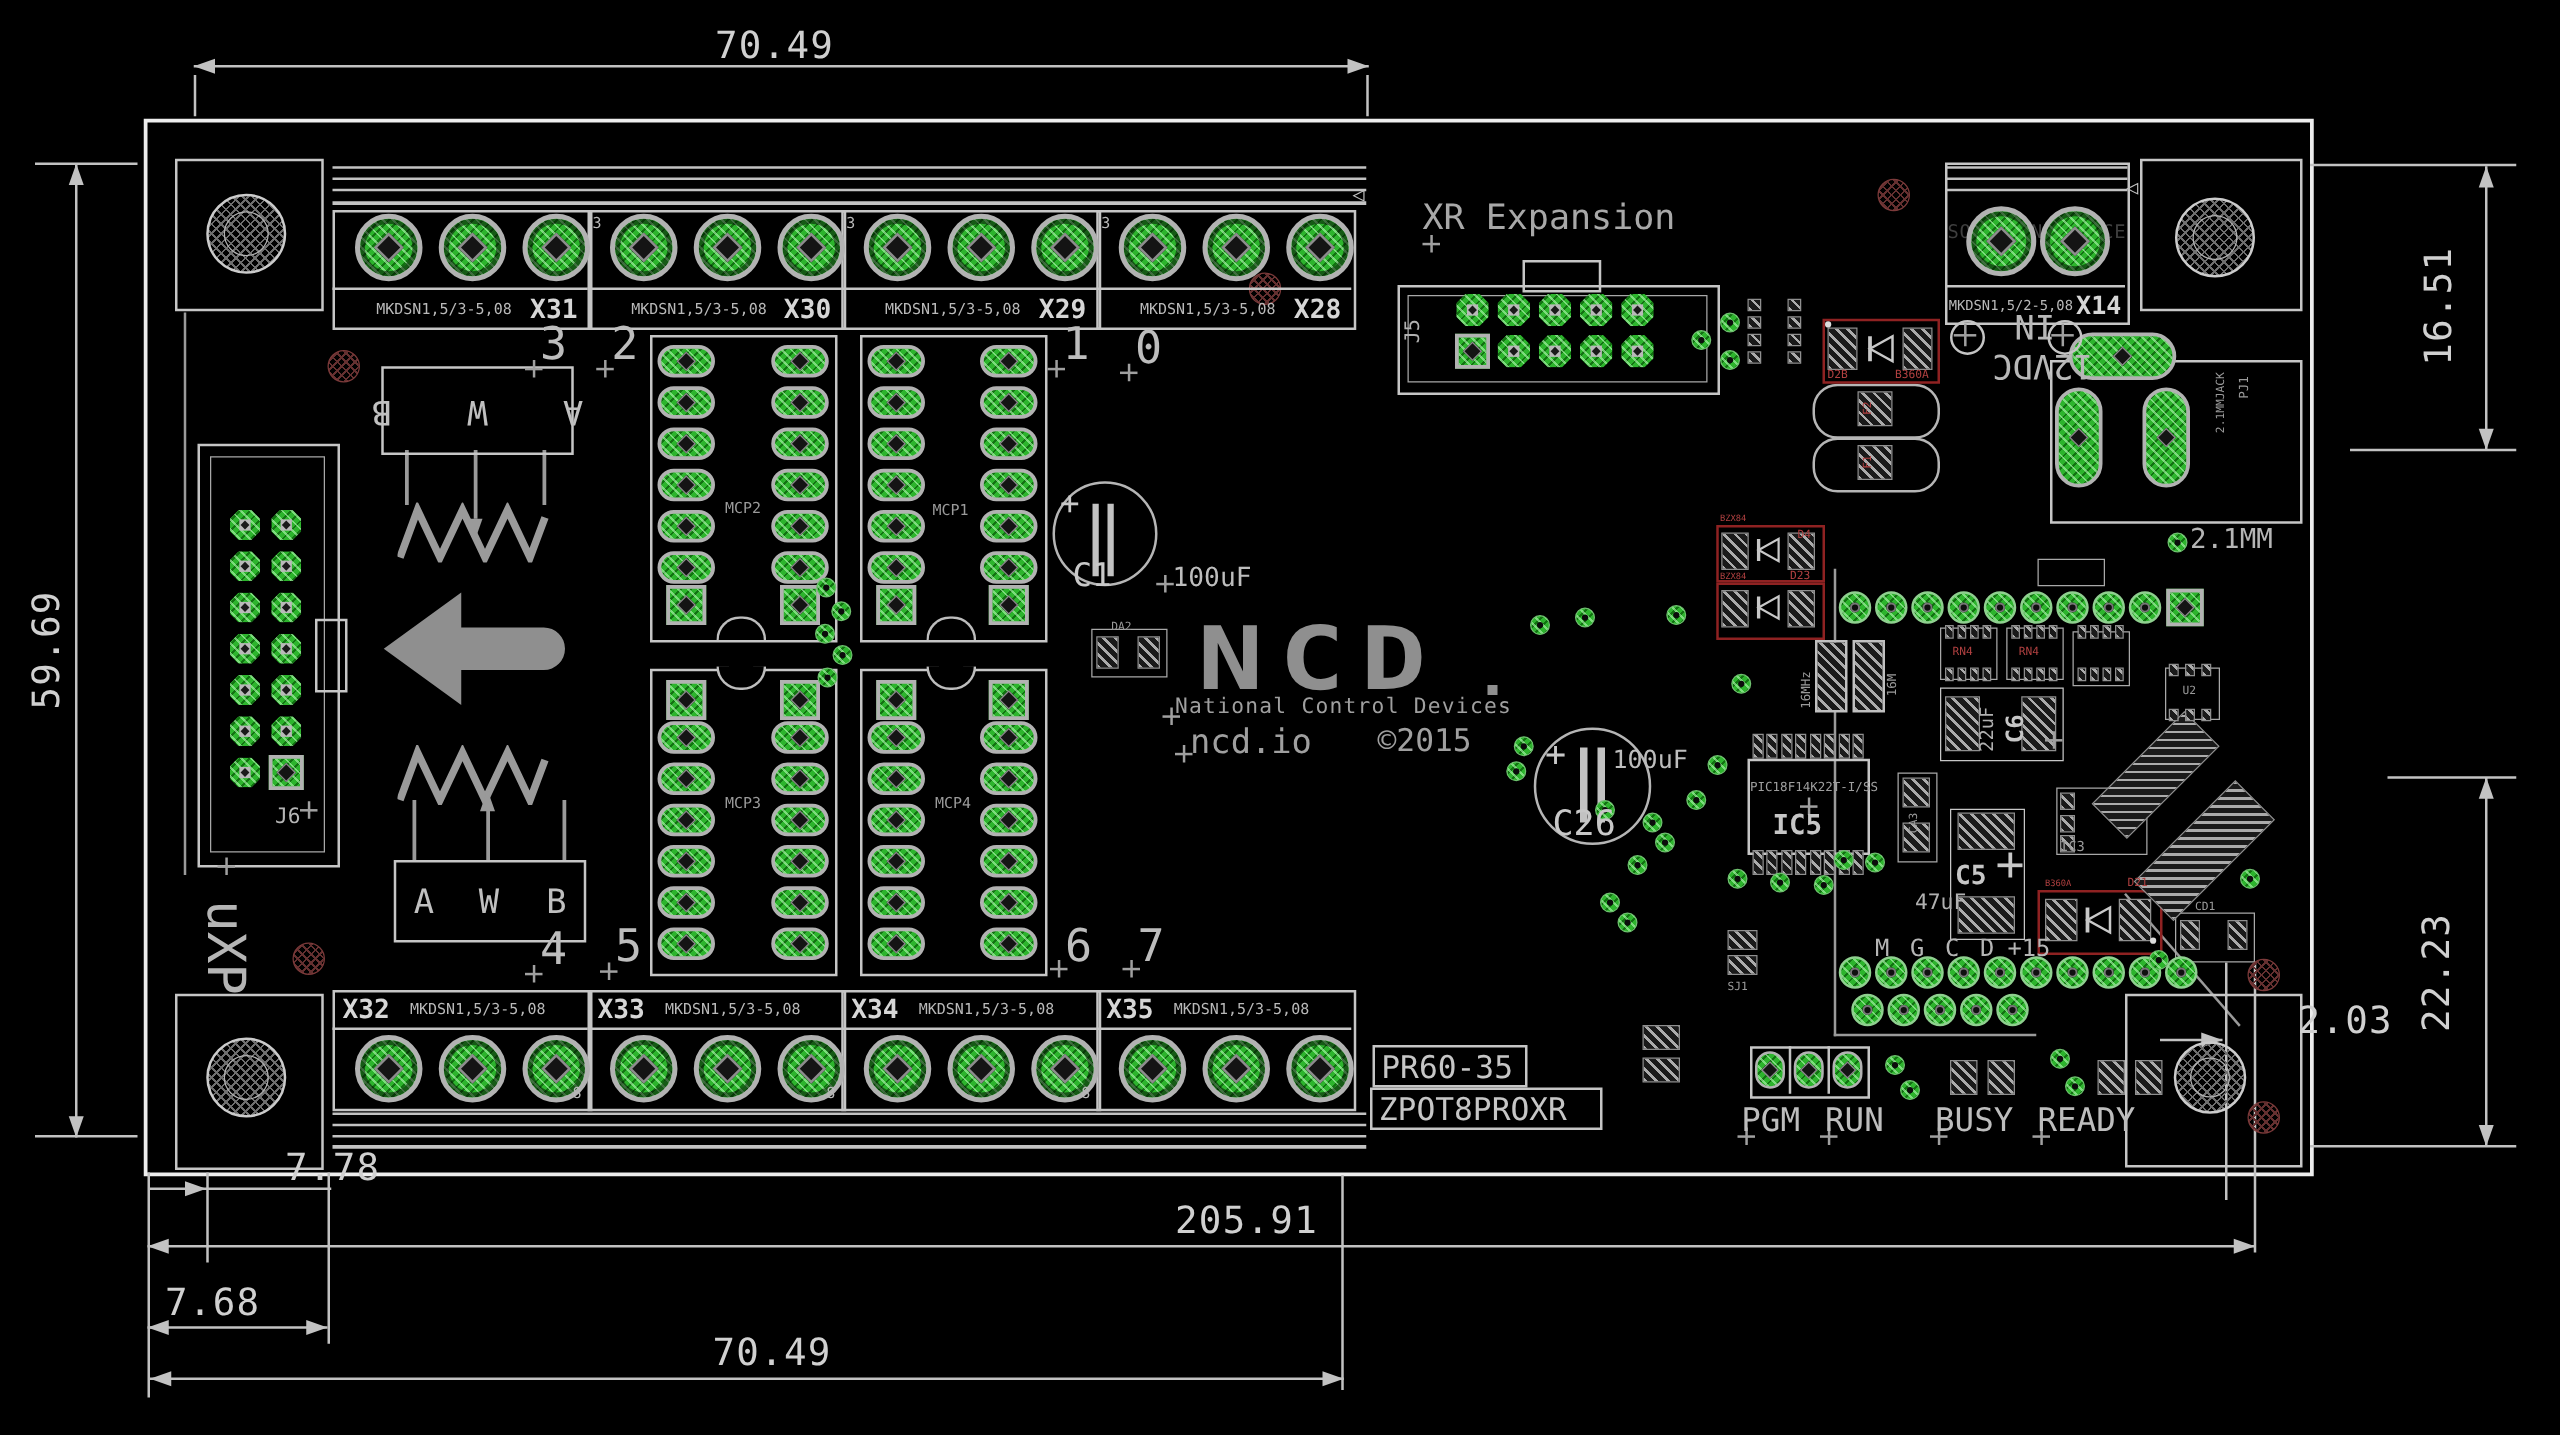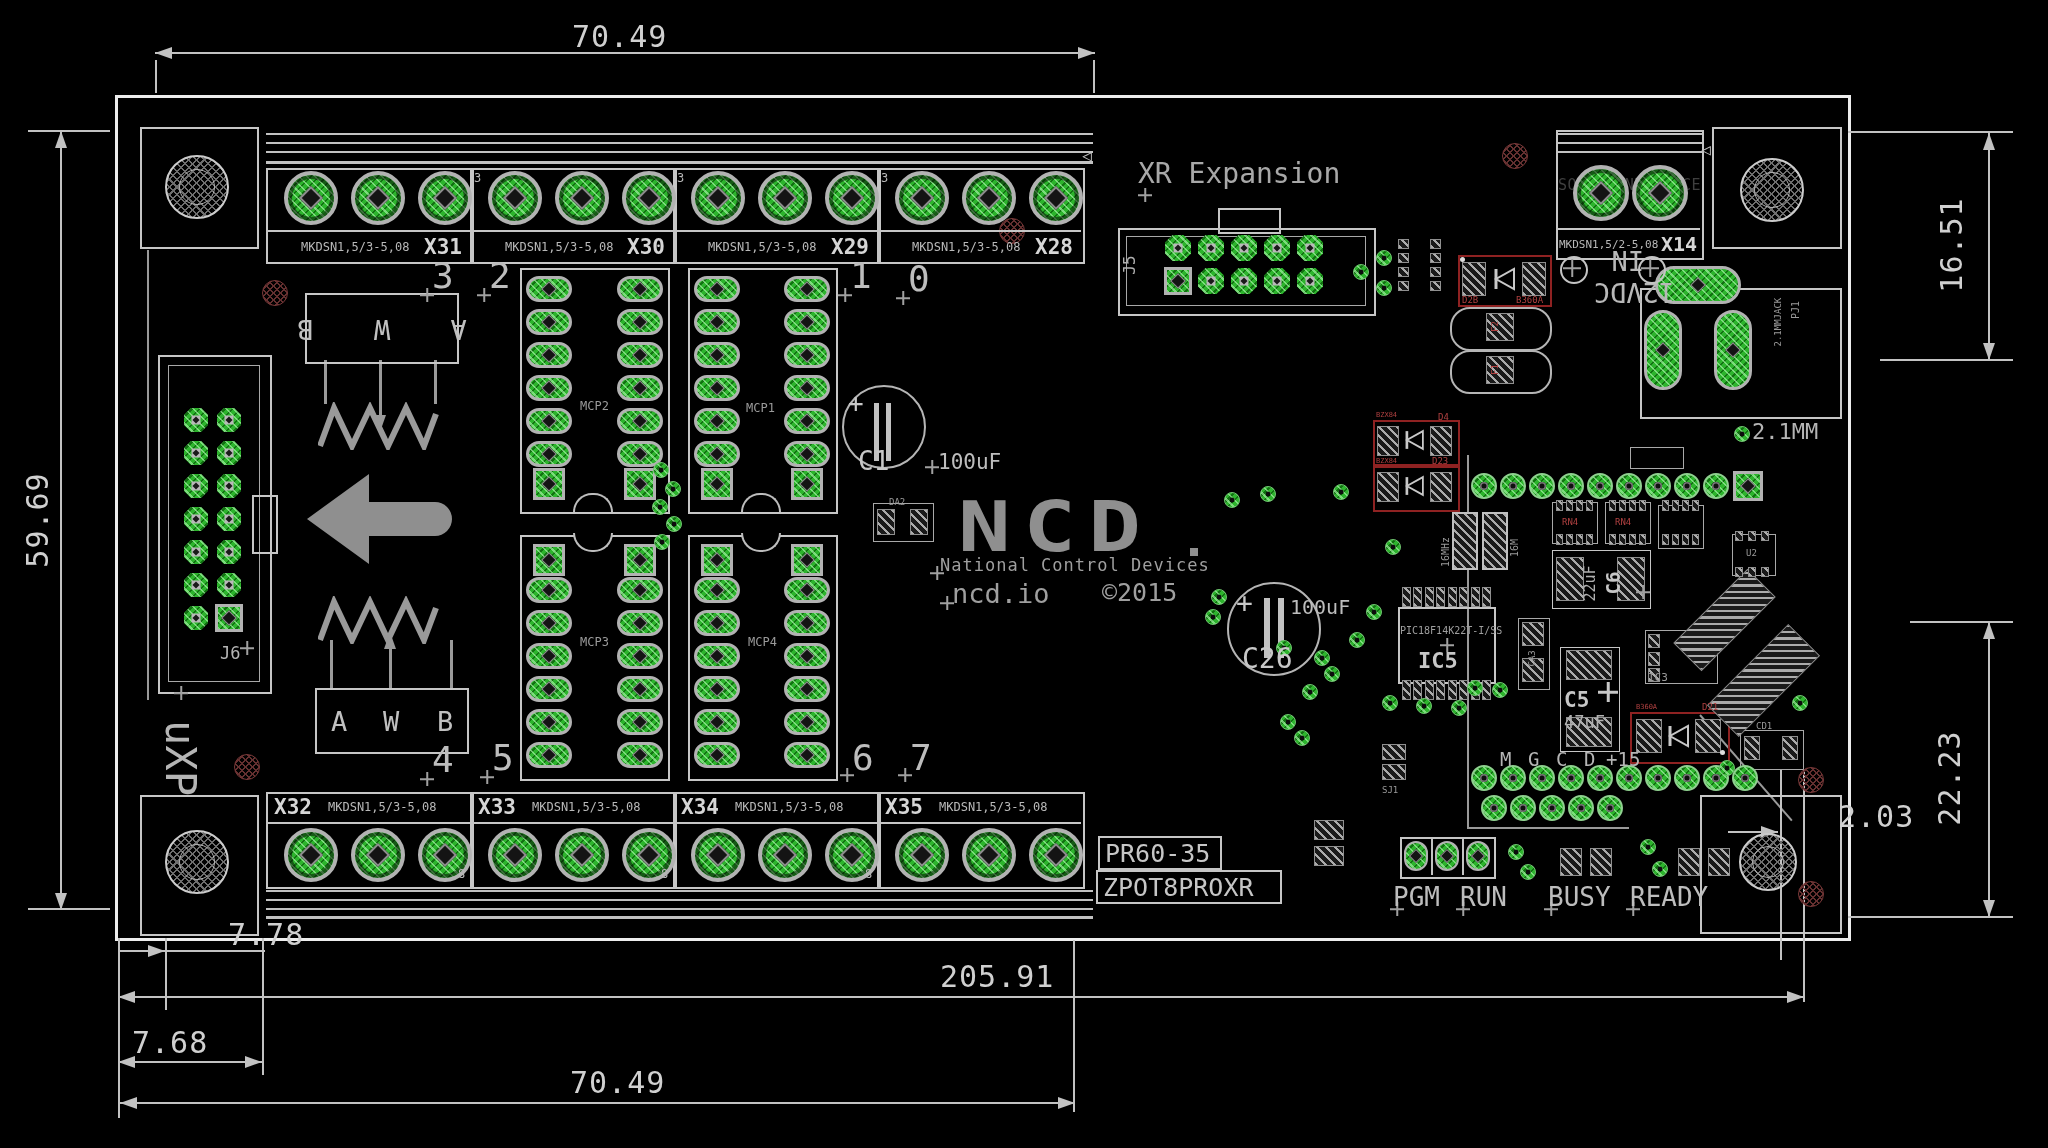--- a/index.html
+++ b/index.html
@@ -276,21 +276,21 @@
   <div class="t" style="left:1752px;top:421px;font-size:22px;color:#b5b5b5;">2.1MM</div>
 
   <div class="redbox" style="left:1373px;top:420px;width:83px;height:42px;"></div>
   <div class="smd" style="left:1377px;top:426px;width:22px;height:30px;"></div>
   <div class="smd" style="left:1430px;top:426px;width:22px;height:30px;"></div>
   <svg class="abs" style="left:1398px;top:427px;z-index:5;" width="32" height="26" viewBox="0 0 36 28">
     <path d="M28 4 L28 24 L10 14 Z" fill="none" stroke="#c8c8c8" stroke-width="2"></path>
       <line x1="10" y1="4" x2="10" y2="24" stroke="#c8c8c8" stroke-width="3"></line>
     </svg>
   <div class="t tinyred" style="left:1376px;top:412px;font-size:7px;">BZX84</div>
-  <div class="t tinyred" style="left:1438px;top:413px;">D4</div>
+  <div class="t tinyred" style="left:1438px;top:424px;">D4</div>
   <div class="redbox" style="left:1373px;top:466px;width:83px;height:42px;"></div>
   <div class="smd" style="left:1377px;top:472px;width:22px;height:30px;"></div>
   <div class="smd" style="left:1430px;top:472px;width:22px;height:30px;"></div>
   <svg class="abs" style="left:1398px;top:473px;z-index:5;" width="32" height="26" viewBox="0 0 36 28">
     <path d="M28 4 L28 24 L10 14 Z" fill="none" stroke="#c8c8c8" stroke-width="2"></path>
       <line x1="10" y1="4" x2="10" y2="24" stroke="#c8c8c8" stroke-width="3"></line>
     </svg>
   <div class="t tinyred" style="left:1376px;top:458px;font-size:7px;">BZX84</div>
   <div class="t tinyred" style="left:1432px;top:457px;">D23</div>
 
@@ -337,21 +337,21 @@
 
   <div class="thinbox" style="left:1518px;top:618px;width:30px;height:70px;"></div>
   <div class="smd" style="left:1522px;top:622px;width:22px;height:24px;"></div>
   <div class="smd" style="left:1522px;top:658px;width:22px;height:24px;"></div>
   <div class="t" style="left:1518px;top:648px;width:28px;font-size:9px;color:#9a9a9a;transform:rotate(-90deg);">CA3</div>
 
   <div class="box" style="left:1560px;top:647px;width:58px;height:103px;border-width:1.5px;"></div>
   <div class="smd" style="left:1566px;top:650px;width:46px;height:30px;"></div>
   <div class="smd" style="left:1566px;top:717px;width:46px;height:30px;"></div>
   <div class="t" style="left:1564px;top:690px;font-size:21px;font-weight:bold;color:#c6c6c6;">C5</div>
-  <div class="t" style="left:1564px;top:714px;font-size:17px;color:#b0b0b0;">47uF</div>
+  <div class="t" style="left:1532px;top:714px;font-size:17px;color:#b0b0b0;">47uF</div>
   <div class="cross crossbig" style="left:1598px;top:682px;"></div>
 
   <div class="thinbox" style="left:1645px;top:630px;width:71px;height:52px;"></div>
   <div class="smd" style="left:1648px;top:634px;width:12px;height:14px;"></div>
   <div class="smd" style="left:1648px;top:652px;width:12px;height:14px;"></div>
   <div class="smd" style="left:1648px;top:668px;width:12px;height:14px;"></div>
   <div class="t tiny" style="left:1648px;top:672px;font-size:11px;">IC3</div>
 
   <div class="redbox" style="left:1630px;top:712px;width:96px;height:48px;"></div>
   <div class="smd" style="left:1636px;top:719px;width:26px;height:34px;"></div>

